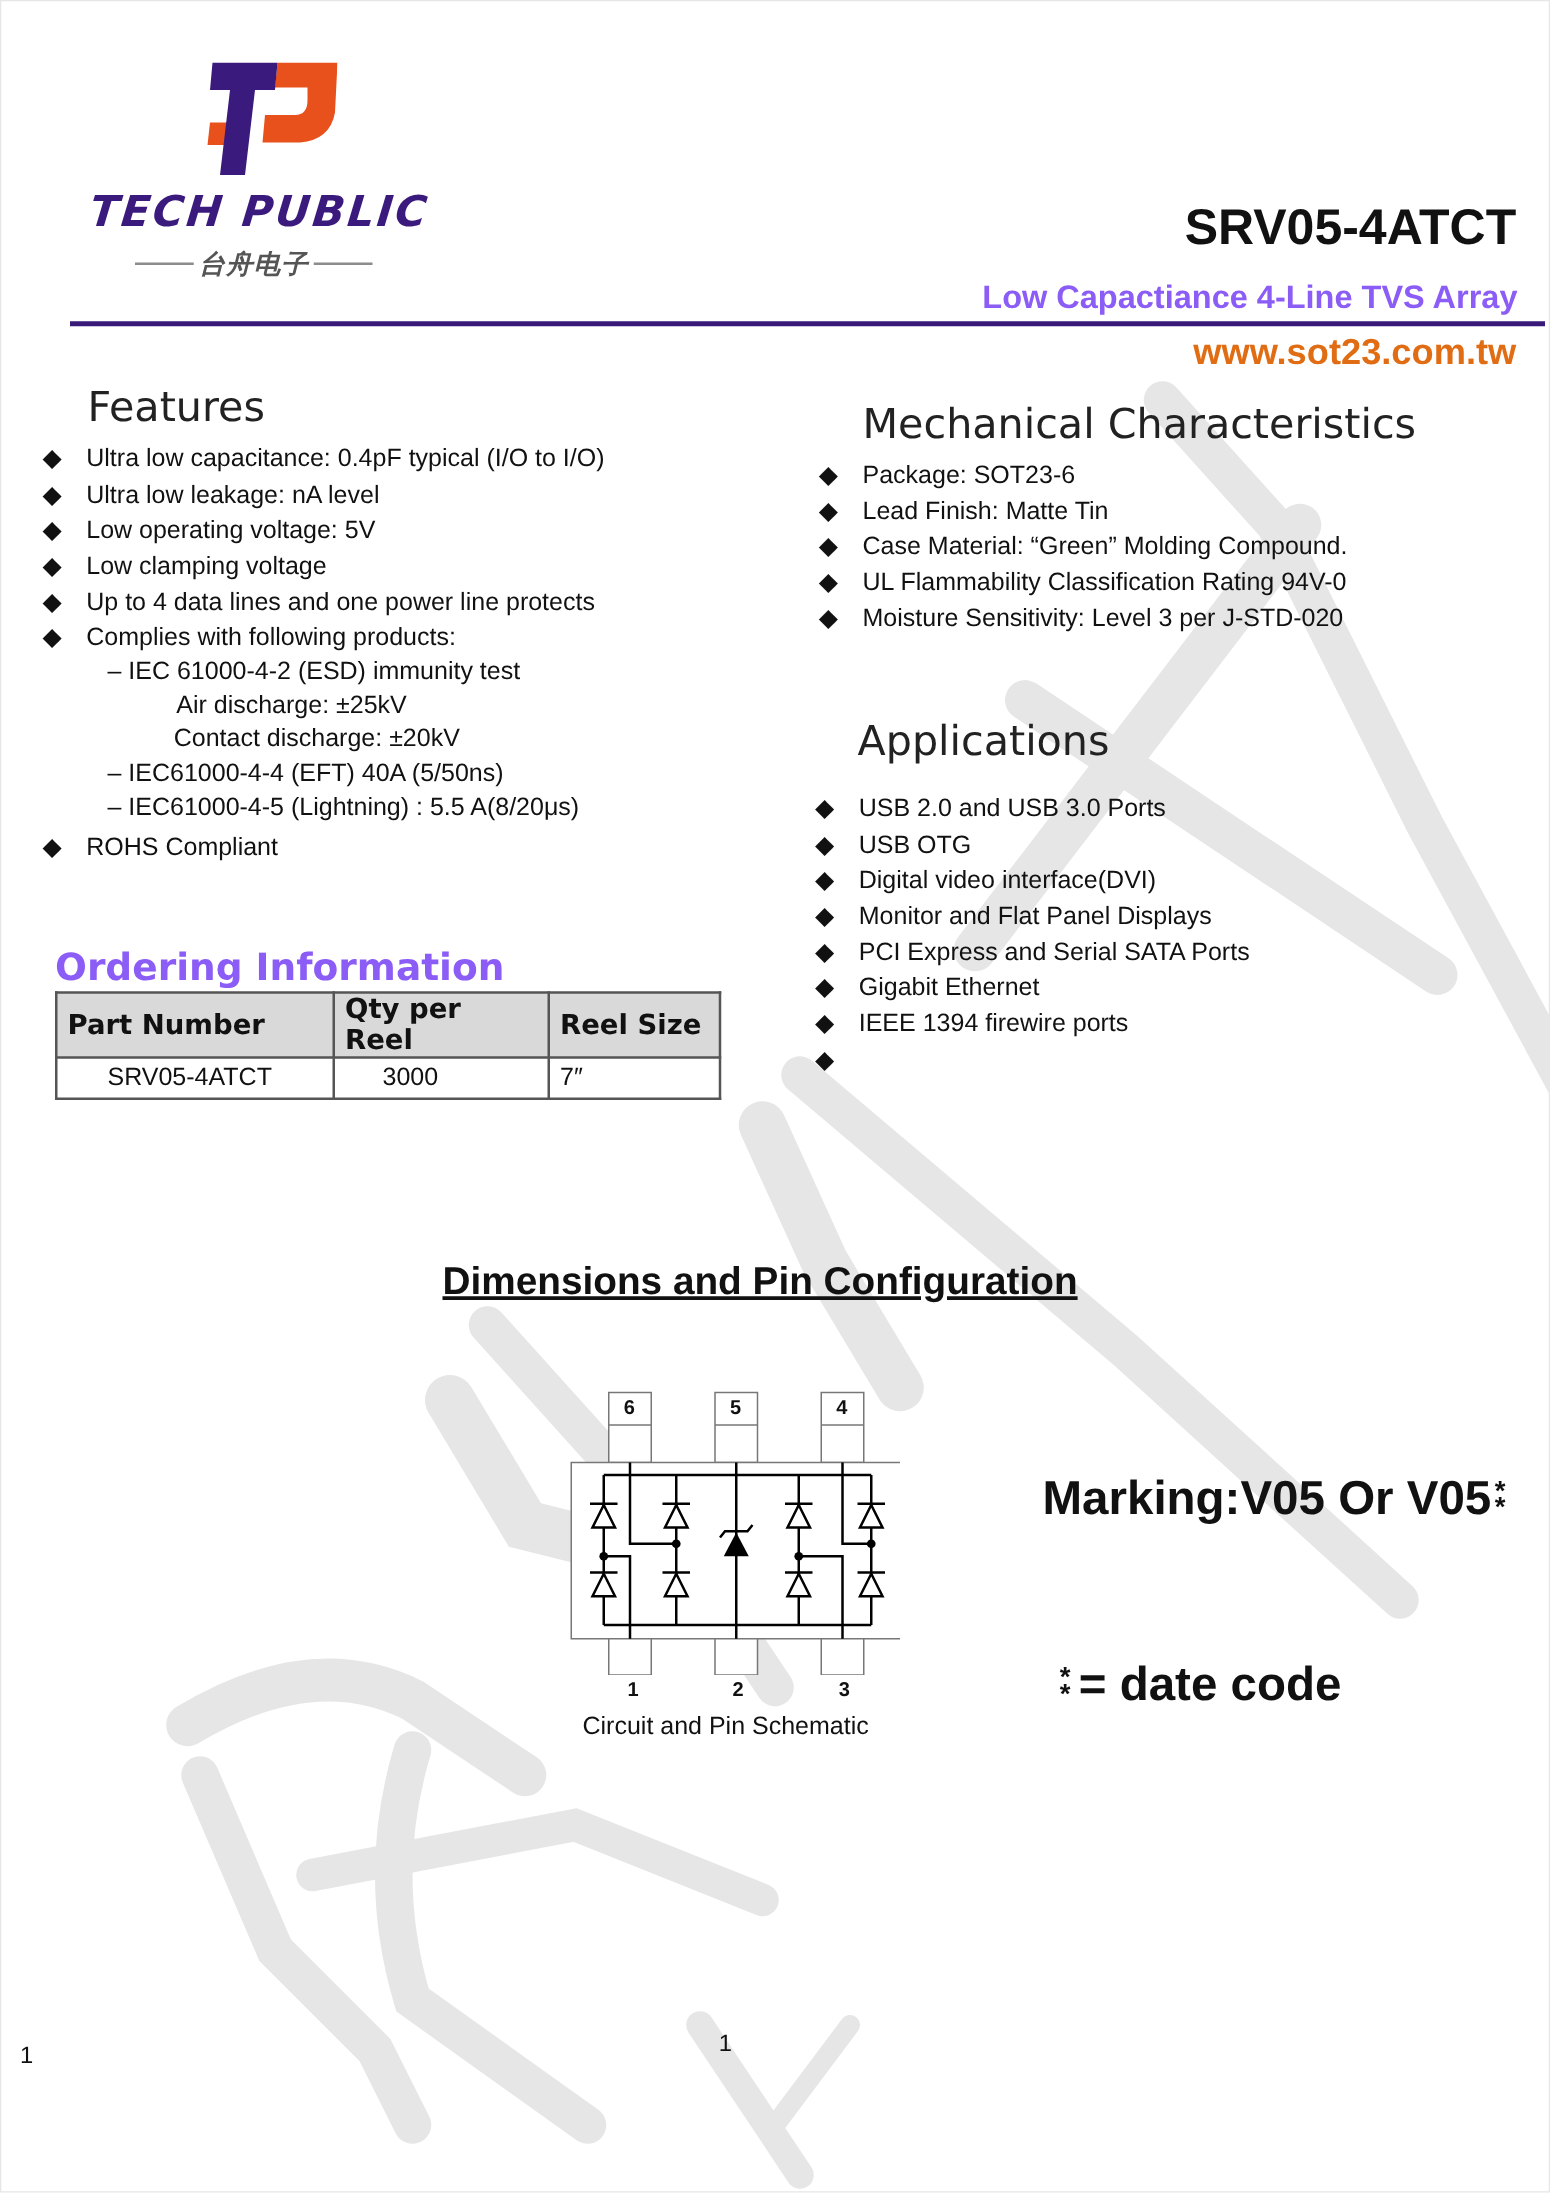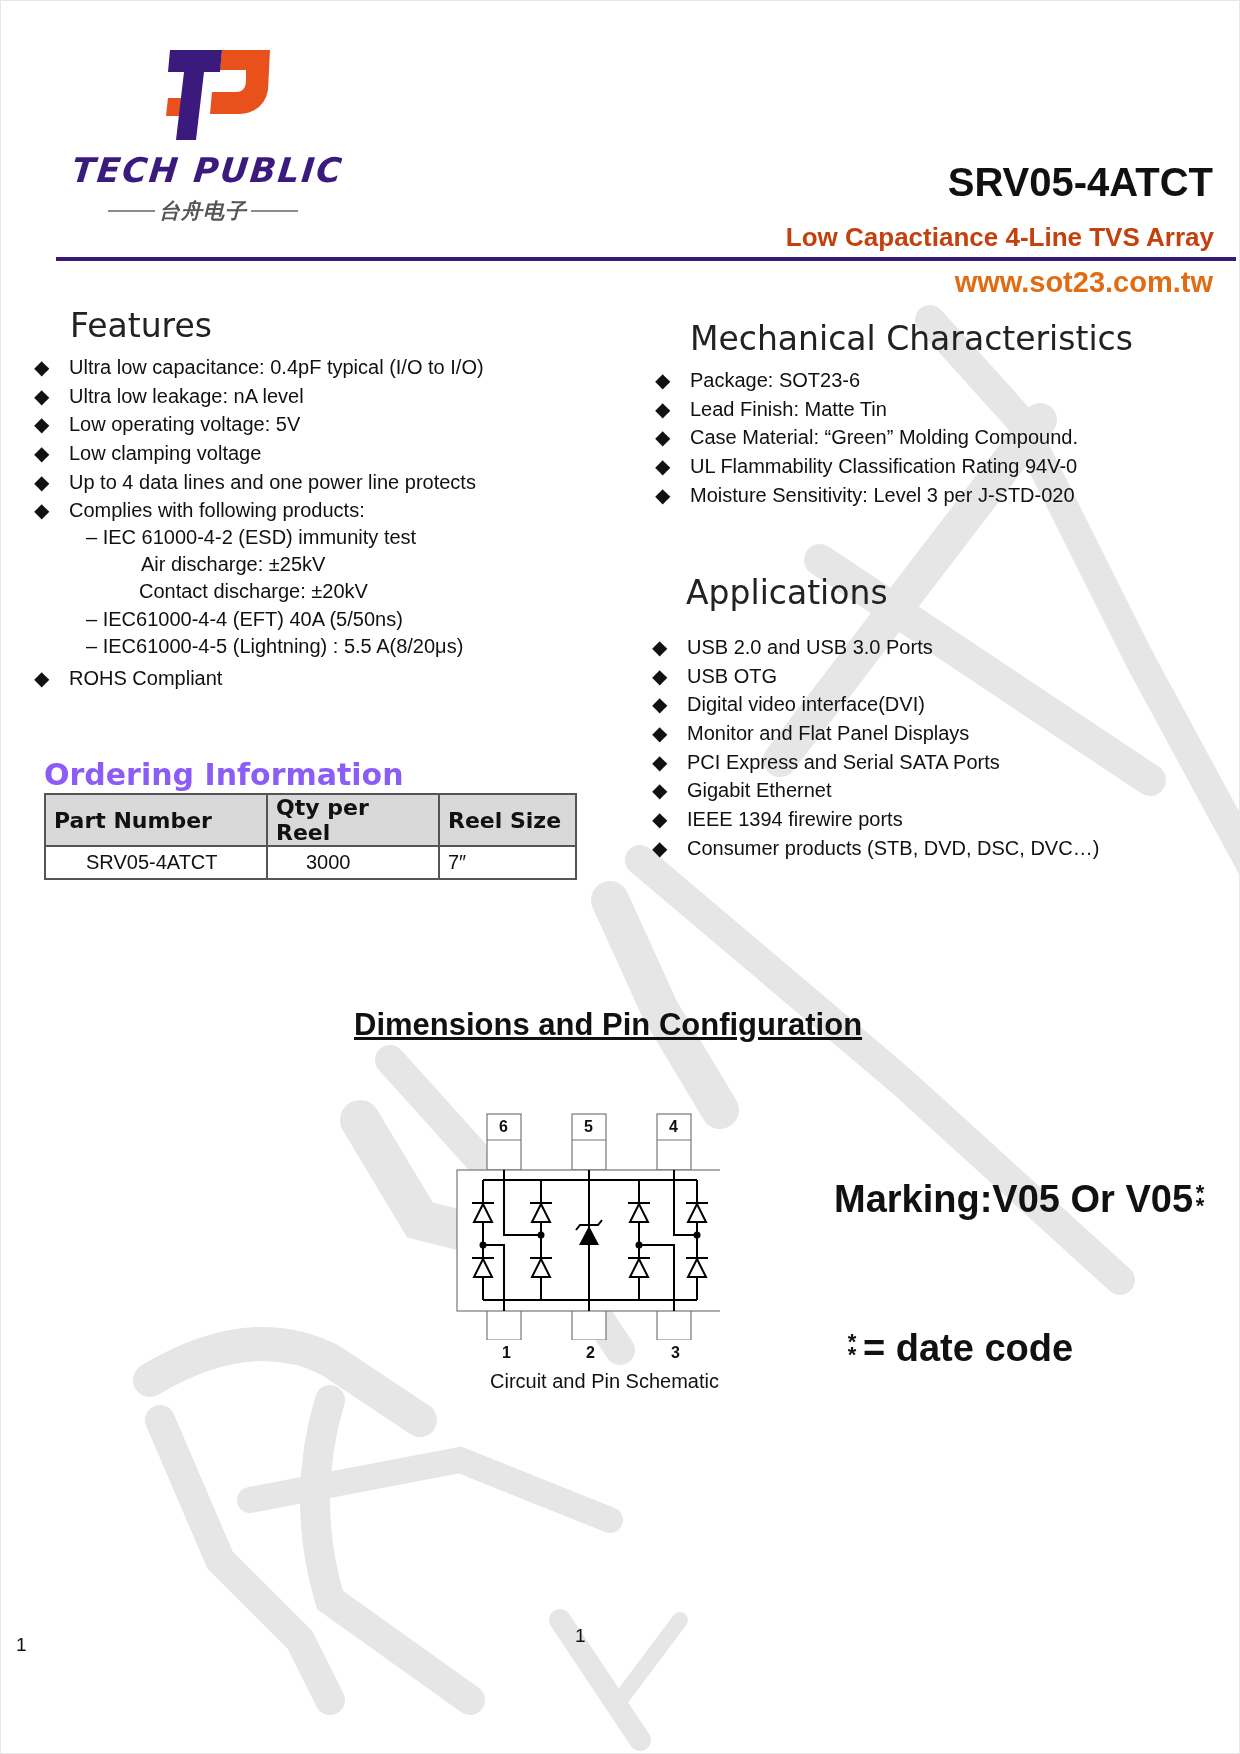--- a/index.html
+++ b/index.html
@@ -10,39 +10,39 @@
   .abs { position:absolute; }
   
   .logo-mark { position:absolute; left:160px; top:50px; width:110px; height:95px; }
   .logo-text { position:absolute; left:72px; top:150px; font-family:"DejaVu Sans", sans-serif; font-weight:bold; font-style:italic;
                font-size:34px; color:#3b1a7d; letter-spacing:2px; transform:skewX(-6deg); }
   .logo-sub { position:absolute; left:108px; top:196px; width:190px; height:30px; display:flex; align-items:center; justify-content:center; }
   .logo-sub .line { flex:1; height:2px; background:#8c8c8c; }
   .logo-sub .cn { font-family:"DejaVu Sans", sans-serif; font-size:21px; color:#555; padding:0 4px; font-style:italic; font-weight:bold; letter-spacing:1px; }
   
   .part-title { position:absolute; right:27px; top:160px; font-size:40px; font-weight:bold; color:#111; letter-spacing:0px; }
-  .subtitle { position:absolute; right:26px; top:222px; font-size:26px; font-weight:bold; color:#c2410c; }
+  .subtitle { position:absolute; right:26px; top:222px; font-size:26px; font-weight:bold; color:#8b5cf6; }
   .rule { position:absolute; left:56px; top:257px; width:1180px; height:4px; background:#3a1a78; }
   .website { position:absolute; right:27px; top:266px; font-size:29px; font-weight:bold; color:#e06d14; }
   
   h2 { margin:0; font-weight:normal; }
   .sec-title { position:absolute; font-size:33px; color:#222; font-family:"DejaVu Sans", sans-serif; }
   ul.blist { list-style:none; margin:0; padding:0; position:absolute; }
   ul.blist li { position:relative; font-size:20px; height:28.7px; line-height:28.7px; white-space:nowrap; color:#111; }
   ul.blist li .bullet { position:absolute; left:-35px; top:0; font-size:20px; }
   .sub { position:absolute; font-size:20px; white-space:nowrap; color:#111; }
   
   .ord-title { position:absolute; left:44px; top:757px; font-size:30px; font-weight:bold; color:#8b5cf6; font-family:"DejaVu Sans", sans-serif; }
   table.ord { position:absolute; left:44px; top:793px; border-collapse:collapse; font-size:21px; }
   table.ord th { background:#d9d9d9; font-weight:bold; text-align:left; padding:0 8px; height:32px; border:2px solid #555; font-family:"DejaVu Sans", sans-serif; font-size:22px; }
   table.ord td { height:31px; border:2px solid #555; padding:0 8px; font-size:20px; }
   
   .dim-title { position:absolute; left:354px; top:1007px; font-size:31px; font-weight:bold; text-decoration:underline; color:#111; }
   .schematic { position:absolute; left:450px; top:1100px; width:270px; height:240px; }
-  .schem-caption { position:absolute; left:466px; top:1370px; font-size:20px; color:#111;margin-left:24px; }
+  .schem-caption { position:absolute; left:466px; top:1370px; font-size:20px; color:#111; }
   .marking { position:absolute; left:806px; top:1178px; font-size:38px; font-weight:bold; color:#111;margin-left:28px; }
   .datecode { position:absolute; left:845px; top:1327px; font-size:38px; font-weight:bold; color:#111; }
   .stack-star { display:inline-block; font-size:22px; line-height:13px; vertical-align:top; margin-top:8px; width:14px; text-align:center; }
   .pg-left { position:absolute; left:16px; top:1634px; font-size:19px; }
   .pg-center { position:absolute; left:575px; top:1625px; font-size:19px; }
 </style>
 </head>
 <body>
 
 <div class="page"></div>
@@ -111,21 +111,21 @@
 
 <h2 class="sec-title" style="left:686px; top:573px;">Applications</h2>
 <ul class="blist" style="left:687px; top:633px;">
   <li><span class="bullet">◆</span><span>USB 2.0 and USB 3.0 Ports</span></li>
   <li><span class="bullet">◆</span><span>USB OTG</span></li>
   <li><span class="bullet">◆</span><span>Digital video interface(DVI)</span></li>
   <li><span class="bullet">◆</span><span>Monitor and Flat Panel Displays</span></li>
   <li><span class="bullet">◆</span><span>PCI Express and Serial SATA Ports</span></li>
   <li><span class="bullet">◆</span><span>Gigabit Ethernet</span></li>
   <li><span class="bullet">◆</span><span>IEEE 1394 firewire ports</span></li>
-  <li><span class="bullet">◆</span><span>Consumer products (STB, DVD, DSC, DVC…)</span></li>
+  <li><span class="bullet">◆</span></li>
 </ul>
 
 <h2 class="ord-title">Ordering Information</h2>
 <table class="ord">
   <thead>
     <tr>
       <th style="width:204px;">Part Number</th>
       <th style="width:154px;">Qty per Reel</th>
       <th style="width:119px;margin-top:48px;">Reel Size</th>
     </tr>

